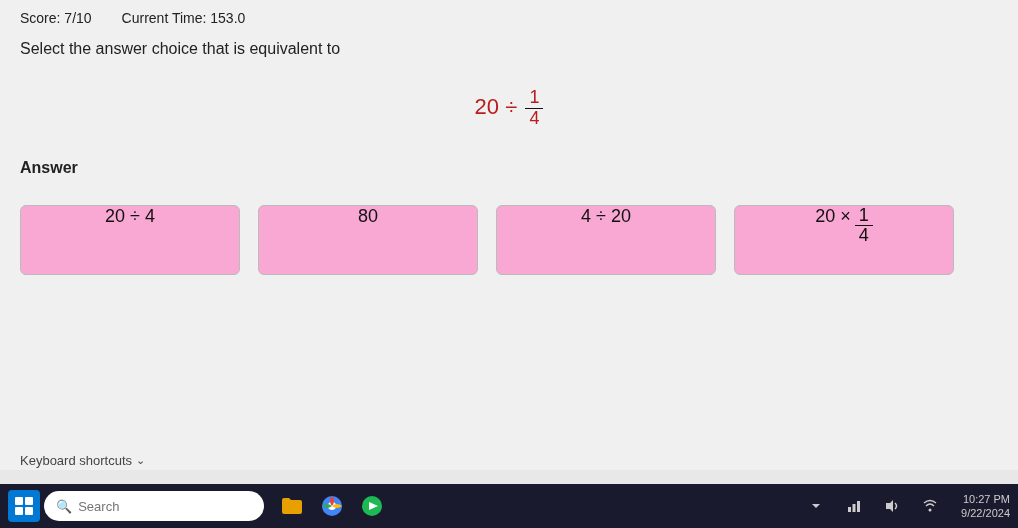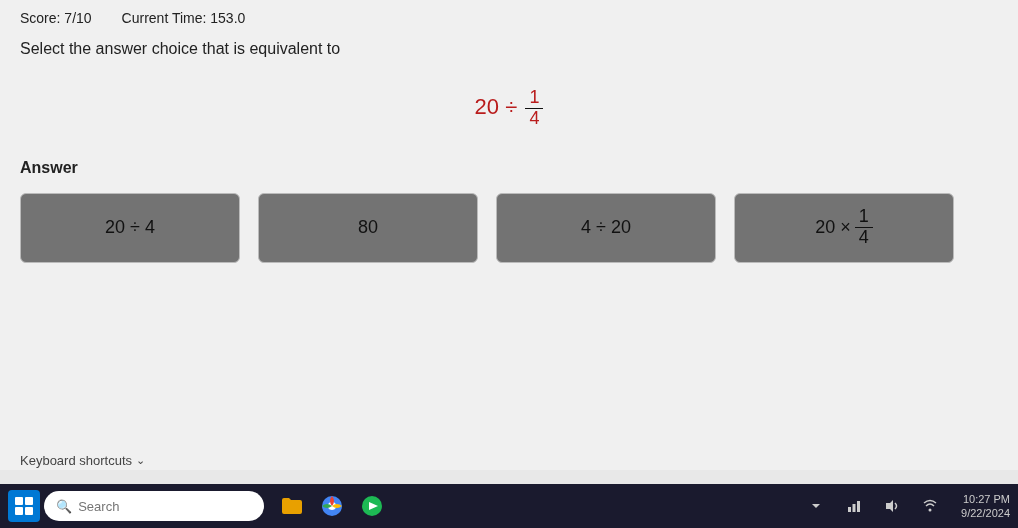--- a/index.html
+++ b/index.html
@@ -59,37 +59,36 @@
 
     .fraction .denominator {
       padding: 0 4px;
       font-size: 18px;
     }
 
     .answer-label {
       font-size: 16px;
       font-weight: bold;
       color: #222;
-      margin-bottom: 16px;
+      margin-bottom: 28px;
     }
 
     .answer-choices {
       display: flex;
       gap: 18px;
       flex-wrap: nowrap;
     }
 
     .answer-choice {
-      background: #737373;
+      background: #f9a8d4;
       border: 1.5px solid #bbb;
       border-radius: 6px;
       width: 220px;
       height: 70px;
       display: flex;
-      align-items: center;
       justify-content: center;
       font-size: 18px;
       color: #111;
       cursor: pointer;
       flex-shrink: 0;
     }
 
     .keyboard-shortcuts {
       position: absolute;
       bottom: 60px;

